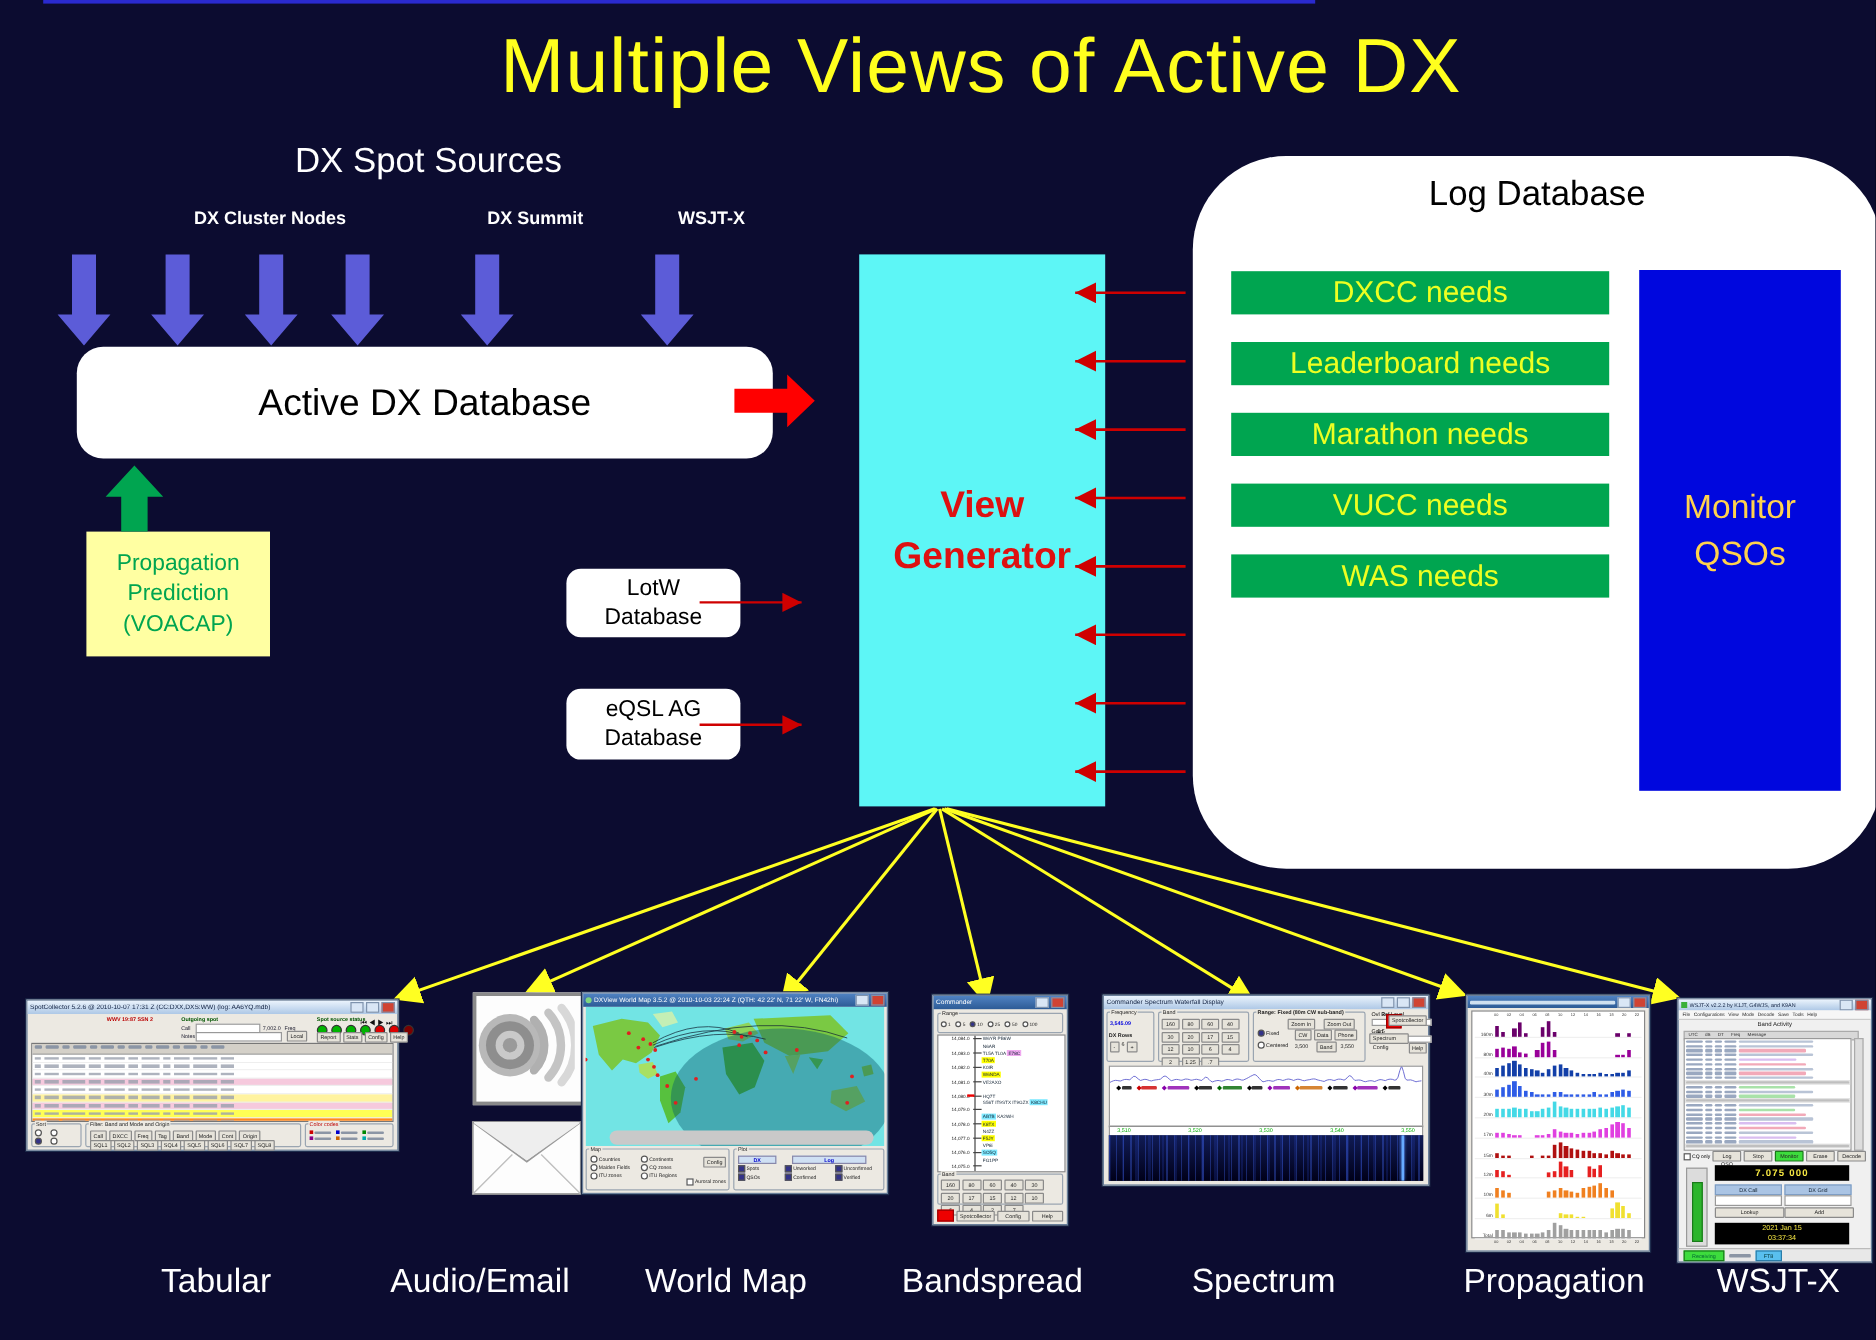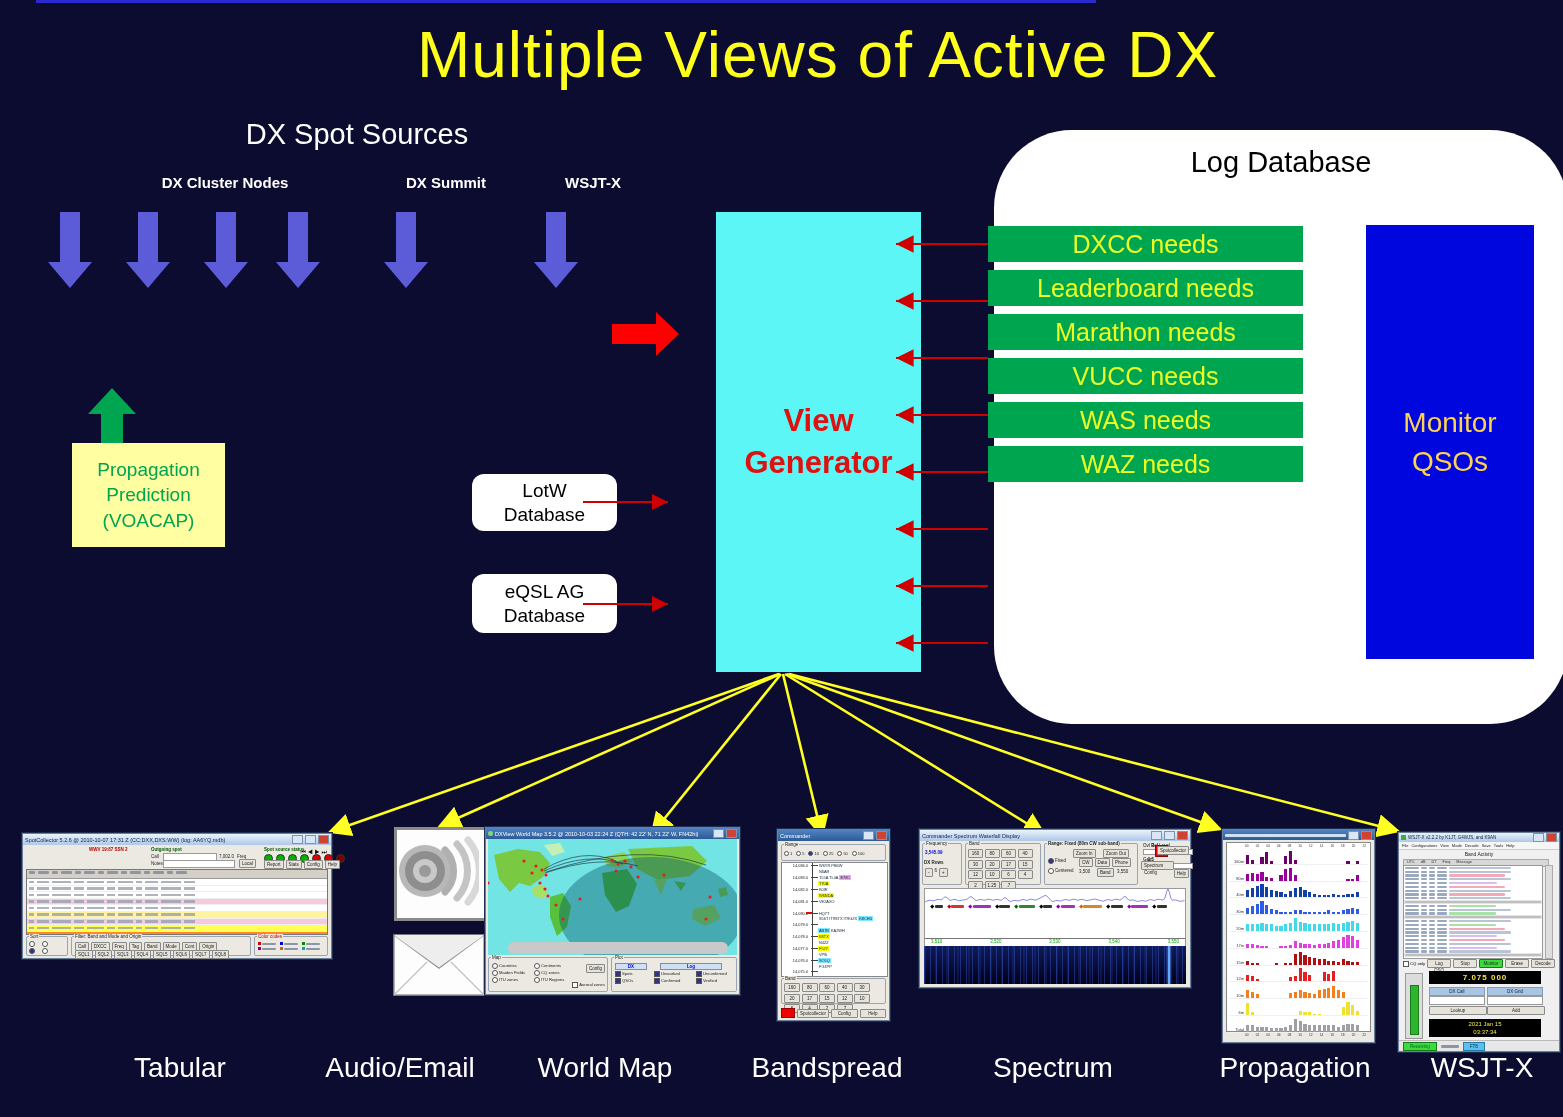--- a/index.html
+++ b/index.html
@@ -17,21 +17,21 @@
   #active-db{left:28px;top:289px;width:580px;height:93px;font-size:31px;}
   #prop-box{left:36px;top:443px;width:153px;height:104px;background:#ffffa2;color:#00a550;
             font-size:19px;line-height:1.35;text-align:center;display:flex;flex-direction:column;justify-content:center;}
   #lotw-box{left:436px;top:474px;width:145px;height:57px;border-radius:12px;font-size:19px;line-height:1.25;flex-direction:column;}
   #eqsl-box{left:436px;top:574px;width:145px;height:59px;border-radius:12px;font-size:19px;line-height:1.25;flex-direction:column;}
   #viewgen{left:680px;top:212px;width:205px;height:460px;background:#5df6f6;color:#dd1111;
            font-weight:bold;font-size:31px;line-height:1.35;text-align:center;display:flex;
            flex-direction:column;justify-content:center;}
   #logdb{left:958px;top:130px;width:574px;height:594px;background:#fff;border-radius:78px;}
   #logdb-title{margin-top:16px;text-align:center;font-size:29px;color:#000;}
-  #needs{left:952px;top:226px;display:flex;flex-direction:column;gap:8px;justify-content:center;}
+  #needs{left:990px;top:226px;display:flex;flex-direction:column;gap:23px;justify-content:center;}
   .need{width:315px;height:36px;background:#00a550;color:#edff22;font-size:25px;
         display:flex;align-items:center;justify-content:center;}
   #logged{left:1330px;top:225px;width:168px;height:434px;background:#0007de;color:#ffd24d;
           font-size:28px;line-height:1.4;text-align:center;display:flex;flex-direction:column;justify-content:center;}
   .view-label{position:absolute;top:1052px;color:#fff;font-size:28px;transform:translateX(-50%);white-space:nowrap;}
   svg.overlay{position:absolute;left:0;top:0;pointer-events:none;}
 
   
   .win{position:absolute;background:#ece9e2;border:1px solid #6a7f9a;box-shadow:0 0 0 1px #1e2d4d;}
   .tb{height:11px;background:linear-gradient(#eaf3fc,#aec8e6);display:flex;align-items:center;
@@ -123,20 +123,21 @@
 <div id="canvas">
   <div class="abs" id="top-strip"></div>
 
   <div class="abs" id="title">Multiple Views of Active DX</div>
   <div class="abs" id="spot-heading">DX Spot Sources</div>
 
   <div class="abs src-label" style="left:189px;">DX Cluster Nodes</div>
   <div class="abs src-label" style="left:410px;">DX Summit</div>
   <div class="abs src-label" style="left:557px;">WSJT-X</div>
 
+  <div class="abs white-box" id="active-db">Active DX Database</div>
 
   <div class="abs" id="prop-box">
     <div>Propagation</div>
     <div>Prediction</div>
     <div>(VOACAP)</div>
   </div>
 
   <div class="abs white-box" id="lotw-box">
     <div>LotW</div>
     <div>Database</div>
@@ -154,21 +155,20 @@
   <div class="abs" id="logdb">
     <div id="logdb-title">Log Database</div>
   </div>
 
   <div class="abs" id="needs">
     <div class="need">DXCC needs</div>
     <div class="need">Leaderboard needs</div>
     <div class="need">Marathon needs</div>
     <div class="need">VUCC needs</div>
     <div class="need">WAS needs</div>
-    <div class="need">WAZ needs</div>
   </div>
 
   <div class="abs" id="logged">
     <div>Monitor</div>
     <div>QSOs</div>
   </div>
 
   <svg class="overlay" width="1563" height="1117" viewBox="0 0 1563 1117">
     <defs>
       <marker id="mRed" markerWidth="10" markerHeight="10" refX="8" refY="4" orient="auto">

